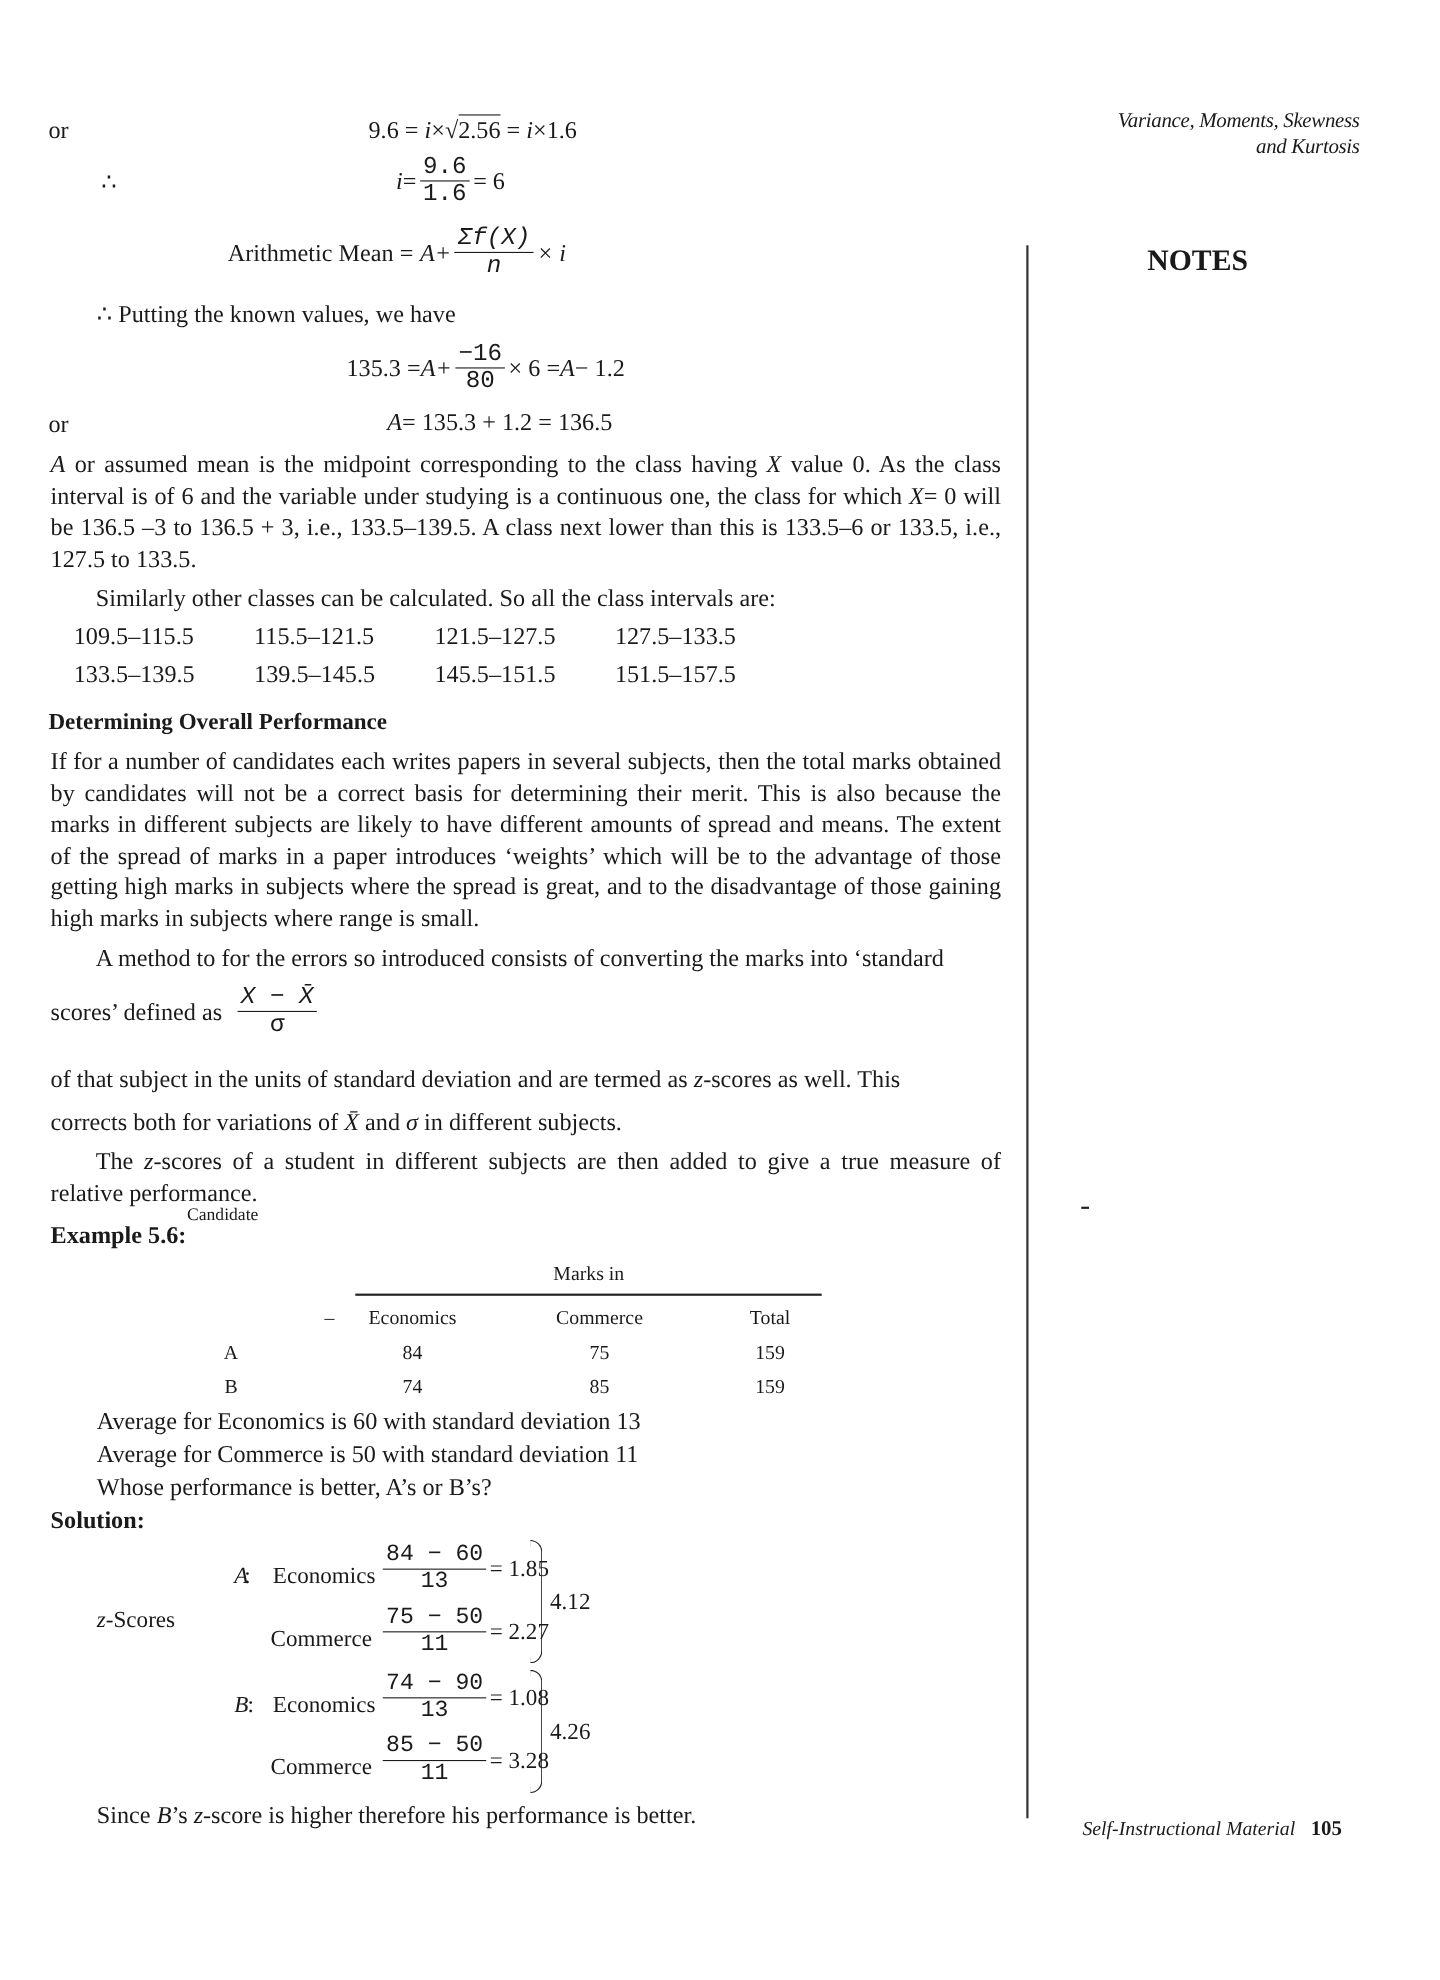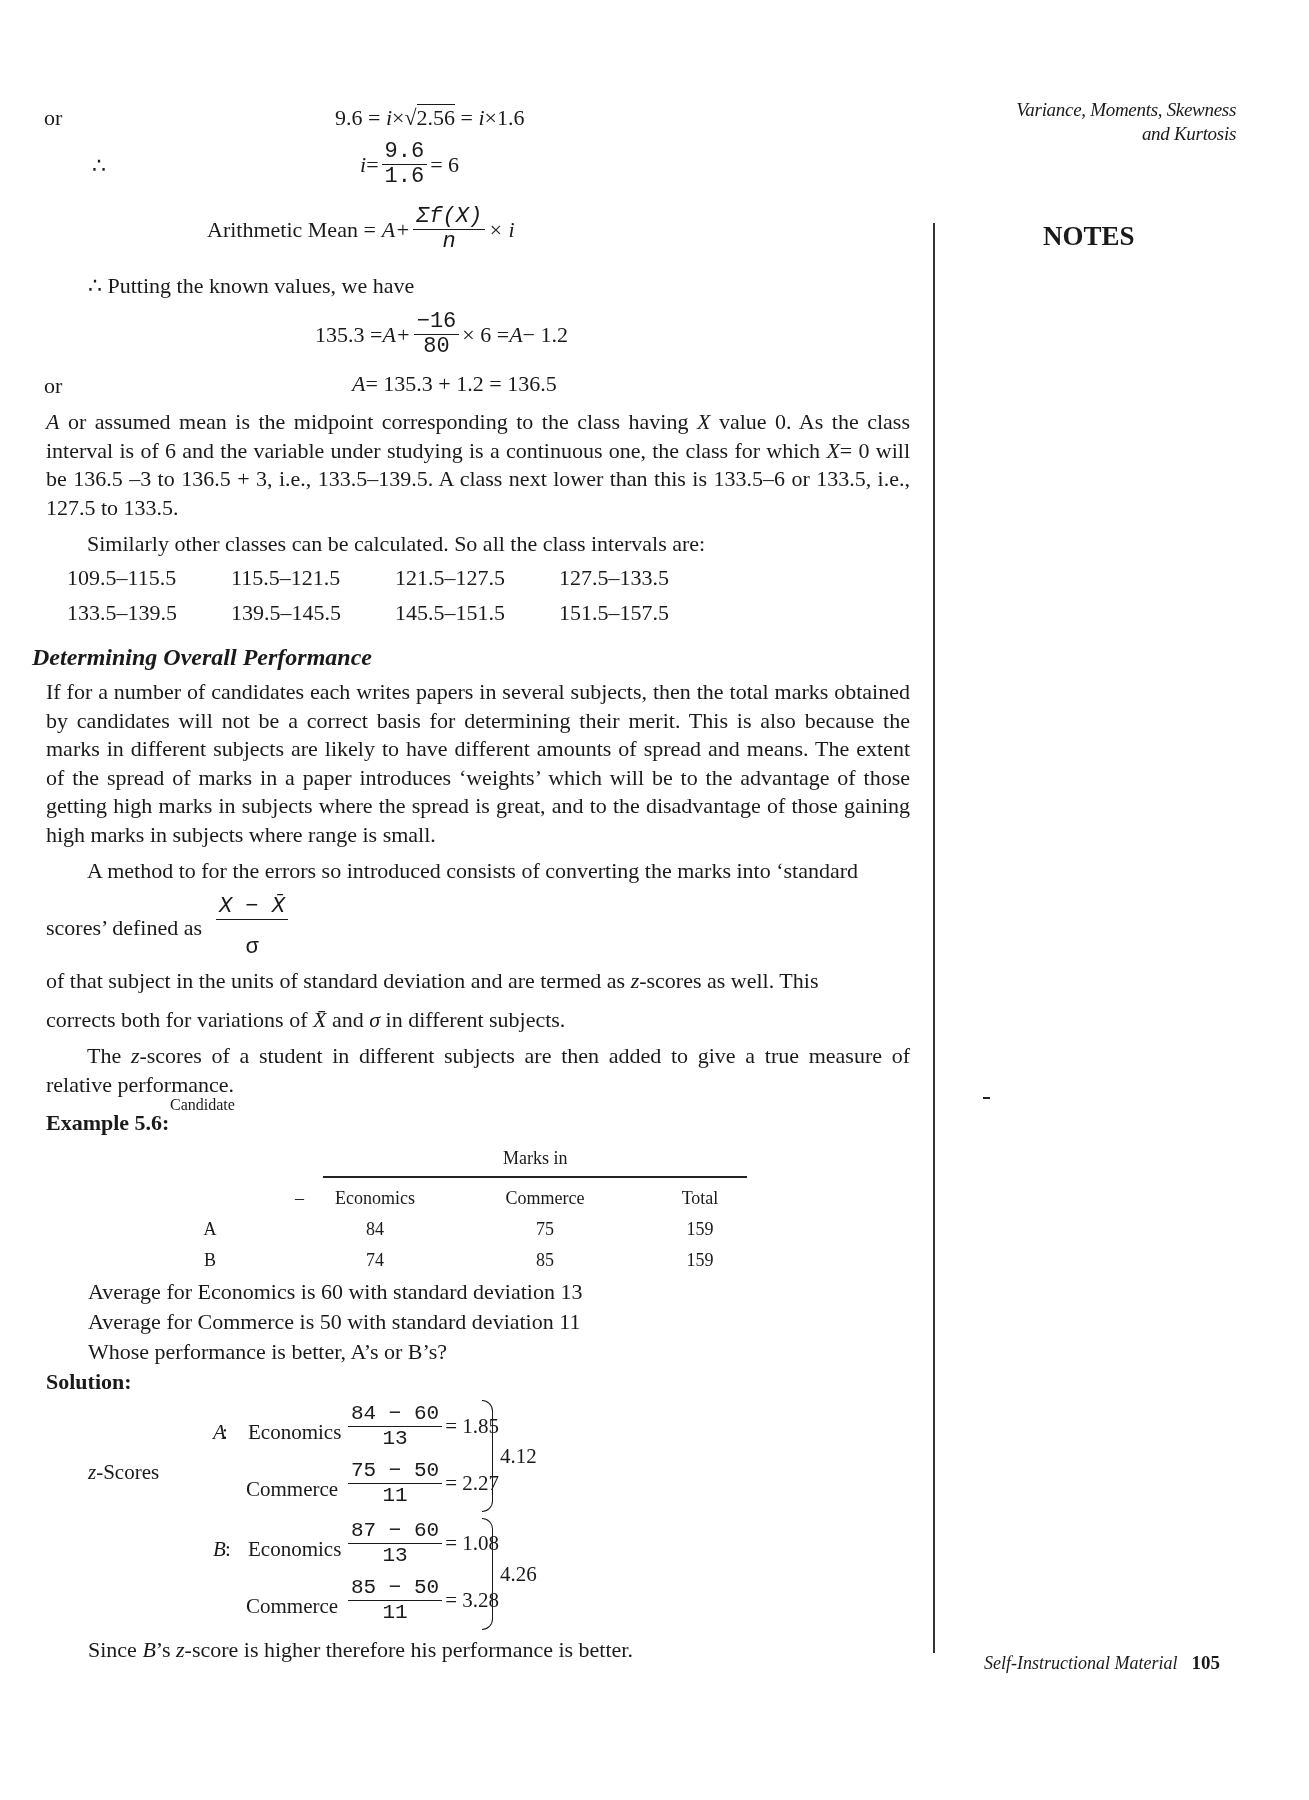--- a/index.html
+++ b/index.html
@@ -94,28 +94,28 @@
   <span>121.5–127.5</span>
   <span>127.5–133.5</span>
 </div>
 <div class="ci-row" style="top:600px;">
   <span>133.5–139.5</span>
   <span>139.5–145.5</span>
   <span>145.5–151.5</span>
   <span>151.5–157.5</span>
 </div>
 
-<div class="abs b" style="left:32px; top:644px; font-size:24px;font-style:italic;">Determining Overall Performance</div>
+<div class="abs b" style="left:44px; top:644px; font-size:21px;">Determining Overall Performance</div>
 <div class="para" style="top:678px;">If for a number of candidates each writes papers in several subjects, then the total marks obtained by candidates will not be a correct basis for determining their merit. This is also because the marks in different subjects are likely to have different amounts of spread and means. The extent of the spread of marks in a paper introduces ‘weights’ which will be to the advantage of those getting high marks in subjects where the spread is great, and to the disadvantage of those gaining high marks in subjects where range is small.</div>
 <div class="para indent" style="top:857px;">A method to for the errors so introduced consists of converting the marks into ‘standard</div>
 
 <div class="abs txt" style="left:46px; top:895px; width:864px; display:flex; align-items:center; justify-content:space-between;">
   <span style="display:flex; align-items:center;">
     <span>scores’ defined as</span>
-    <span class="frac" style="margin-left:14px;gap:16px;">
+    <span class="frac" style="margin-left:14px;">
         <span class="num it">X − X̄</span>
         <span class="den">σ</span>
       </span>
   </span>
 </div>
 
 <div class="para" style="top:967px;">
   <span>of that subject in the units of standard deviation and are termed as </span><span class="it">z</span><span>-scores as well.  This</span>
 </div>
 <div class="para" style="top:1006px;">
@@ -181,21 +181,21 @@
   <span>= 2.27</span>
 </div>
 <div class="brace" style="left:482px; top:1400px; height:110px;"></div>
 <div class="zs" style="left:500px; top:1444px;">4.12</div>
 
 <div class="zs it" style="left:213px; top:1537px;">B</div>
 <div class="zs" style="left:225px; top:1537px;">:</div>
 <div class="zs" style="left:248px; top:1537px;">Economics</div>
 <div class="zs" style="left:345px; top:1519px; display:flex; align-items:center;">
   <span class="frac">
-      <span class="num">87 − 60</span>
+      <span class="num">74 − 90</span>
       <span class="den">13</span>
     </span>
   <span>= 1.08</span>
 </div>
 <div class="zs" style="left:246px; top:1594px;">Commerce</div>
 <div class="zs" style="left:345px; top:1576px; display:flex; align-items:center;">
   <span class="frac">
       <span class="num">85 − 50</span>
       <span class="den">11</span>
     </span>

